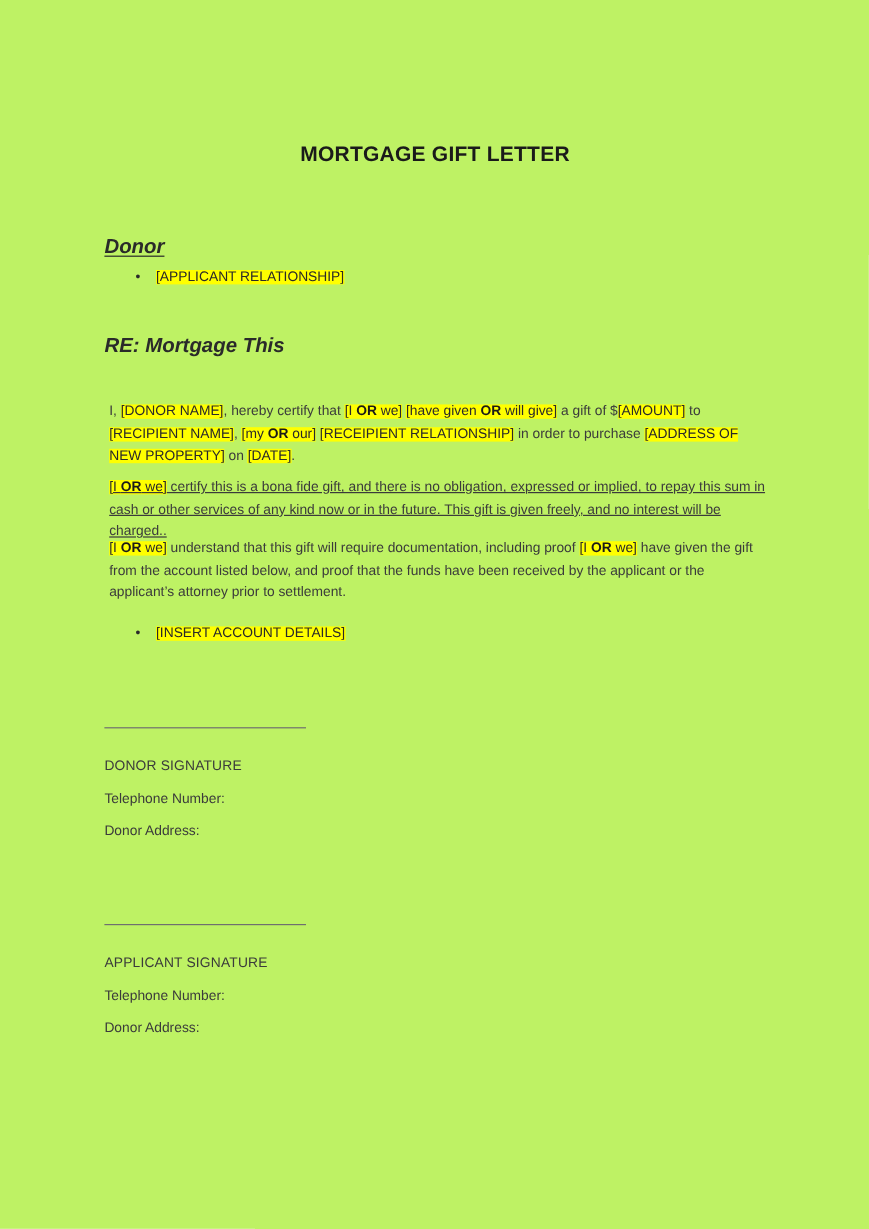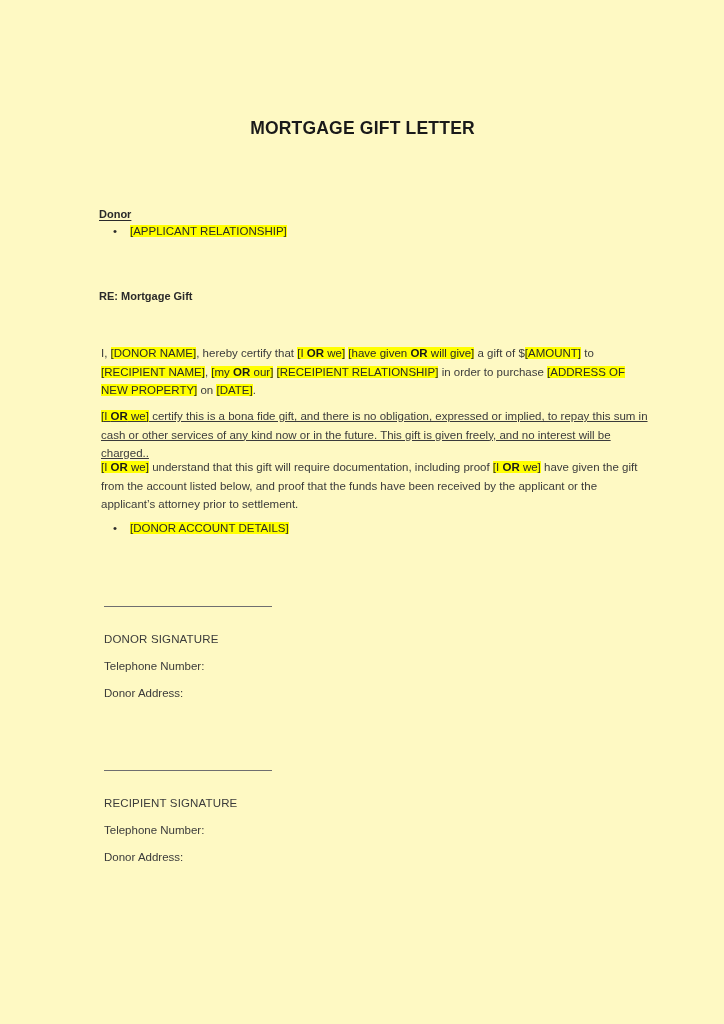--- a/index.html
+++ b/index.html
@@ -17,21 +17,21 @@
     color: #3b3b3b;
     -webkit-font-smoothing: antialiased;
   }
 
   .page {
     position: absolute;
     left: 0;
     top: 0;
     width: 724px;
     height: 1024px;
-    background: #fef9c3;
+    background: #bef264;
   }
 
   
   .content {
     position: absolute;
     left: 87px;
     top: 0;
     width: 551px;
   }
 
@@ -45,26 +45,27 @@
     color: #1a1a1a;
     position: absolute;
     left: 0;
     top: 118px;
     width: 551px;
     line-height: 1.2;
   }
 
   .section-heading {
     position: absolute;
-    font-size: 11px;
+    font-size: 17px;
     font-weight: bold;
     color: #2a2a2a;
     line-height: 1.3;
-    margin: 12px;
+    margin: 0;
     white-space: nowrap;
+    font-style: italic;
   }
   .section-heading.underlined {
     text-decoration: underline;
     text-underline-offset: 2px;
   }
 
   .donor-heading { left: 0; top: 195px; }
   .re-heading    { left: 0; top: 277px; }
 
   
@@ -93,21 +94,21 @@
   }
 
   .bullet-applicant { top: 223px; }
   .bullet-account   { top: 520px; }
 
   
   .para {
     position: absolute;
     left: 0;
     width: 551px;
-    margin: 14px;
+    margin: 4px;
     font-size: 11.5px;
     line-height: 1.62;
     color: #3b3b3b;
     text-align: left;
   }
   .para-1 { top: 330px; }
   .para-2 { top: 393px; text-decoration: underline; }
   .para-3 { top: 444px; }
 
   mark.hl {
@@ -115,21 +116,21 @@
     color: #2a2a2a;
     padding: 0;
     box-decoration-break: clone;
     -webkit-box-decoration-break: clone;
   }
   mark.hl b, .para b { font-weight: bold; color: #1a1a1a; }
 
   
   .sig-block {
     position: absolute;
-    left: 17px;
+    left: 0;
     width: 551px;
   }
   .sig-donor     { top: 598px; }
   .sig-recipient { top: 762px; }
 
   .sig-rule {
     width: 168px;
     height: 0;
     border-top: 1.6px solid #6f6f6f;
     margin: 0 0 0 0;
@@ -157,41 +158,41 @@
 
     <h1 class="doc-title">MORTGAGE GIFT LETTER</h1>
 
     <div class="section-heading underlined donor-heading">Donor</div>
 
     <div class="bullet-item bullet-applicant">
       <span class="bullet-dot">•</span>
       <span class="bullet-text"><mark class="hl">[APPLICANT RELATIONSHIP]</mark></span>
     </div>
 
-    <div class="section-heading re-heading">RE: Mortgage Gift</div>
+    <div class="section-heading re-heading">RE: Mortgage This</div>
 
     <p class="para para-1"><span>I, </span><mark class="hl">[DONOR NAME]</mark><span>, hereby certify that </span><mark class="hl"><span>[I </span><b>OR</b><span> we]</span></mark><span> </span><mark class="hl"><span>[have given </span><b>OR</b><span> will give]</span></mark><span> a gift of $</span><mark class="hl">[AMOUNT]</mark><span> to </span><mark class="hl">[RECIPIENT NAME]</mark><span>, </span><mark class="hl"><span>[my </span><b>OR</b><span> our]</span></mark><span> </span><mark class="hl">[RECEIPIENT RELATIONSHIP]</mark><span> in order to purchase </span><mark class="hl">[ADDRESS OF NEW PROPERTY]</mark><span> on </span><mark class="hl">[DATE]</mark><span>.</span></p>
 
     <p class="para para-2"><mark class="hl"><span>[I </span><b>OR</b><span> we]</span></mark><span> certify this is a bona fide gift, and there is no obligation, expressed or implied, to repay this sum in cash or other services of any kind now or in the future. This gift is given freely, and no interest will be charged..</span></p>
 
     <p class="para para-3"><mark class="hl"><span>[I </span><b>OR</b><span> we]</span></mark><span> understand that this gift will require documentation, including proof </span><mark class="hl"><span>[I </span><b>OR</b><span> we]</span></mark><span> have given the gift from the account listed below, and proof that the funds have been received by the applicant or the applicant’s attorney prior to settlement.</span></p>
 
     <div class="bullet-item bullet-account">
       <span class="bullet-dot">•</span>
-      <span class="bullet-text"><mark class="hl">[DONOR ACCOUNT DETAILS]</mark></span>
+      <span class="bullet-text"><mark class="hl">[INSERT ACCOUNT DETAILS]</mark></span>
     </div>
 
     <div class="sig-block sig-donor">
       <div class="sig-rule"></div>
       <p class="sig-label sig-name">DONOR SIGNATURE</p>
       <p class="sig-label sig-phone">Telephone Number:</p>
       <p class="sig-label sig-addr">Donor Address:</p>
     </div>
 
     <div class="sig-block sig-recipient">
       <div class="sig-rule"></div>
-      <p class="sig-label sig-name">RECIPIENT SIGNATURE</p>
+      <p class="sig-label sig-name">APPLICANT SIGNATURE</p>
       <p class="sig-label sig-phone">Telephone Number:</p>
       <p class="sig-label sig-addr">Donor Address:</p>
     </div>
 
   </div>
 </div>
 
 </body></html>

